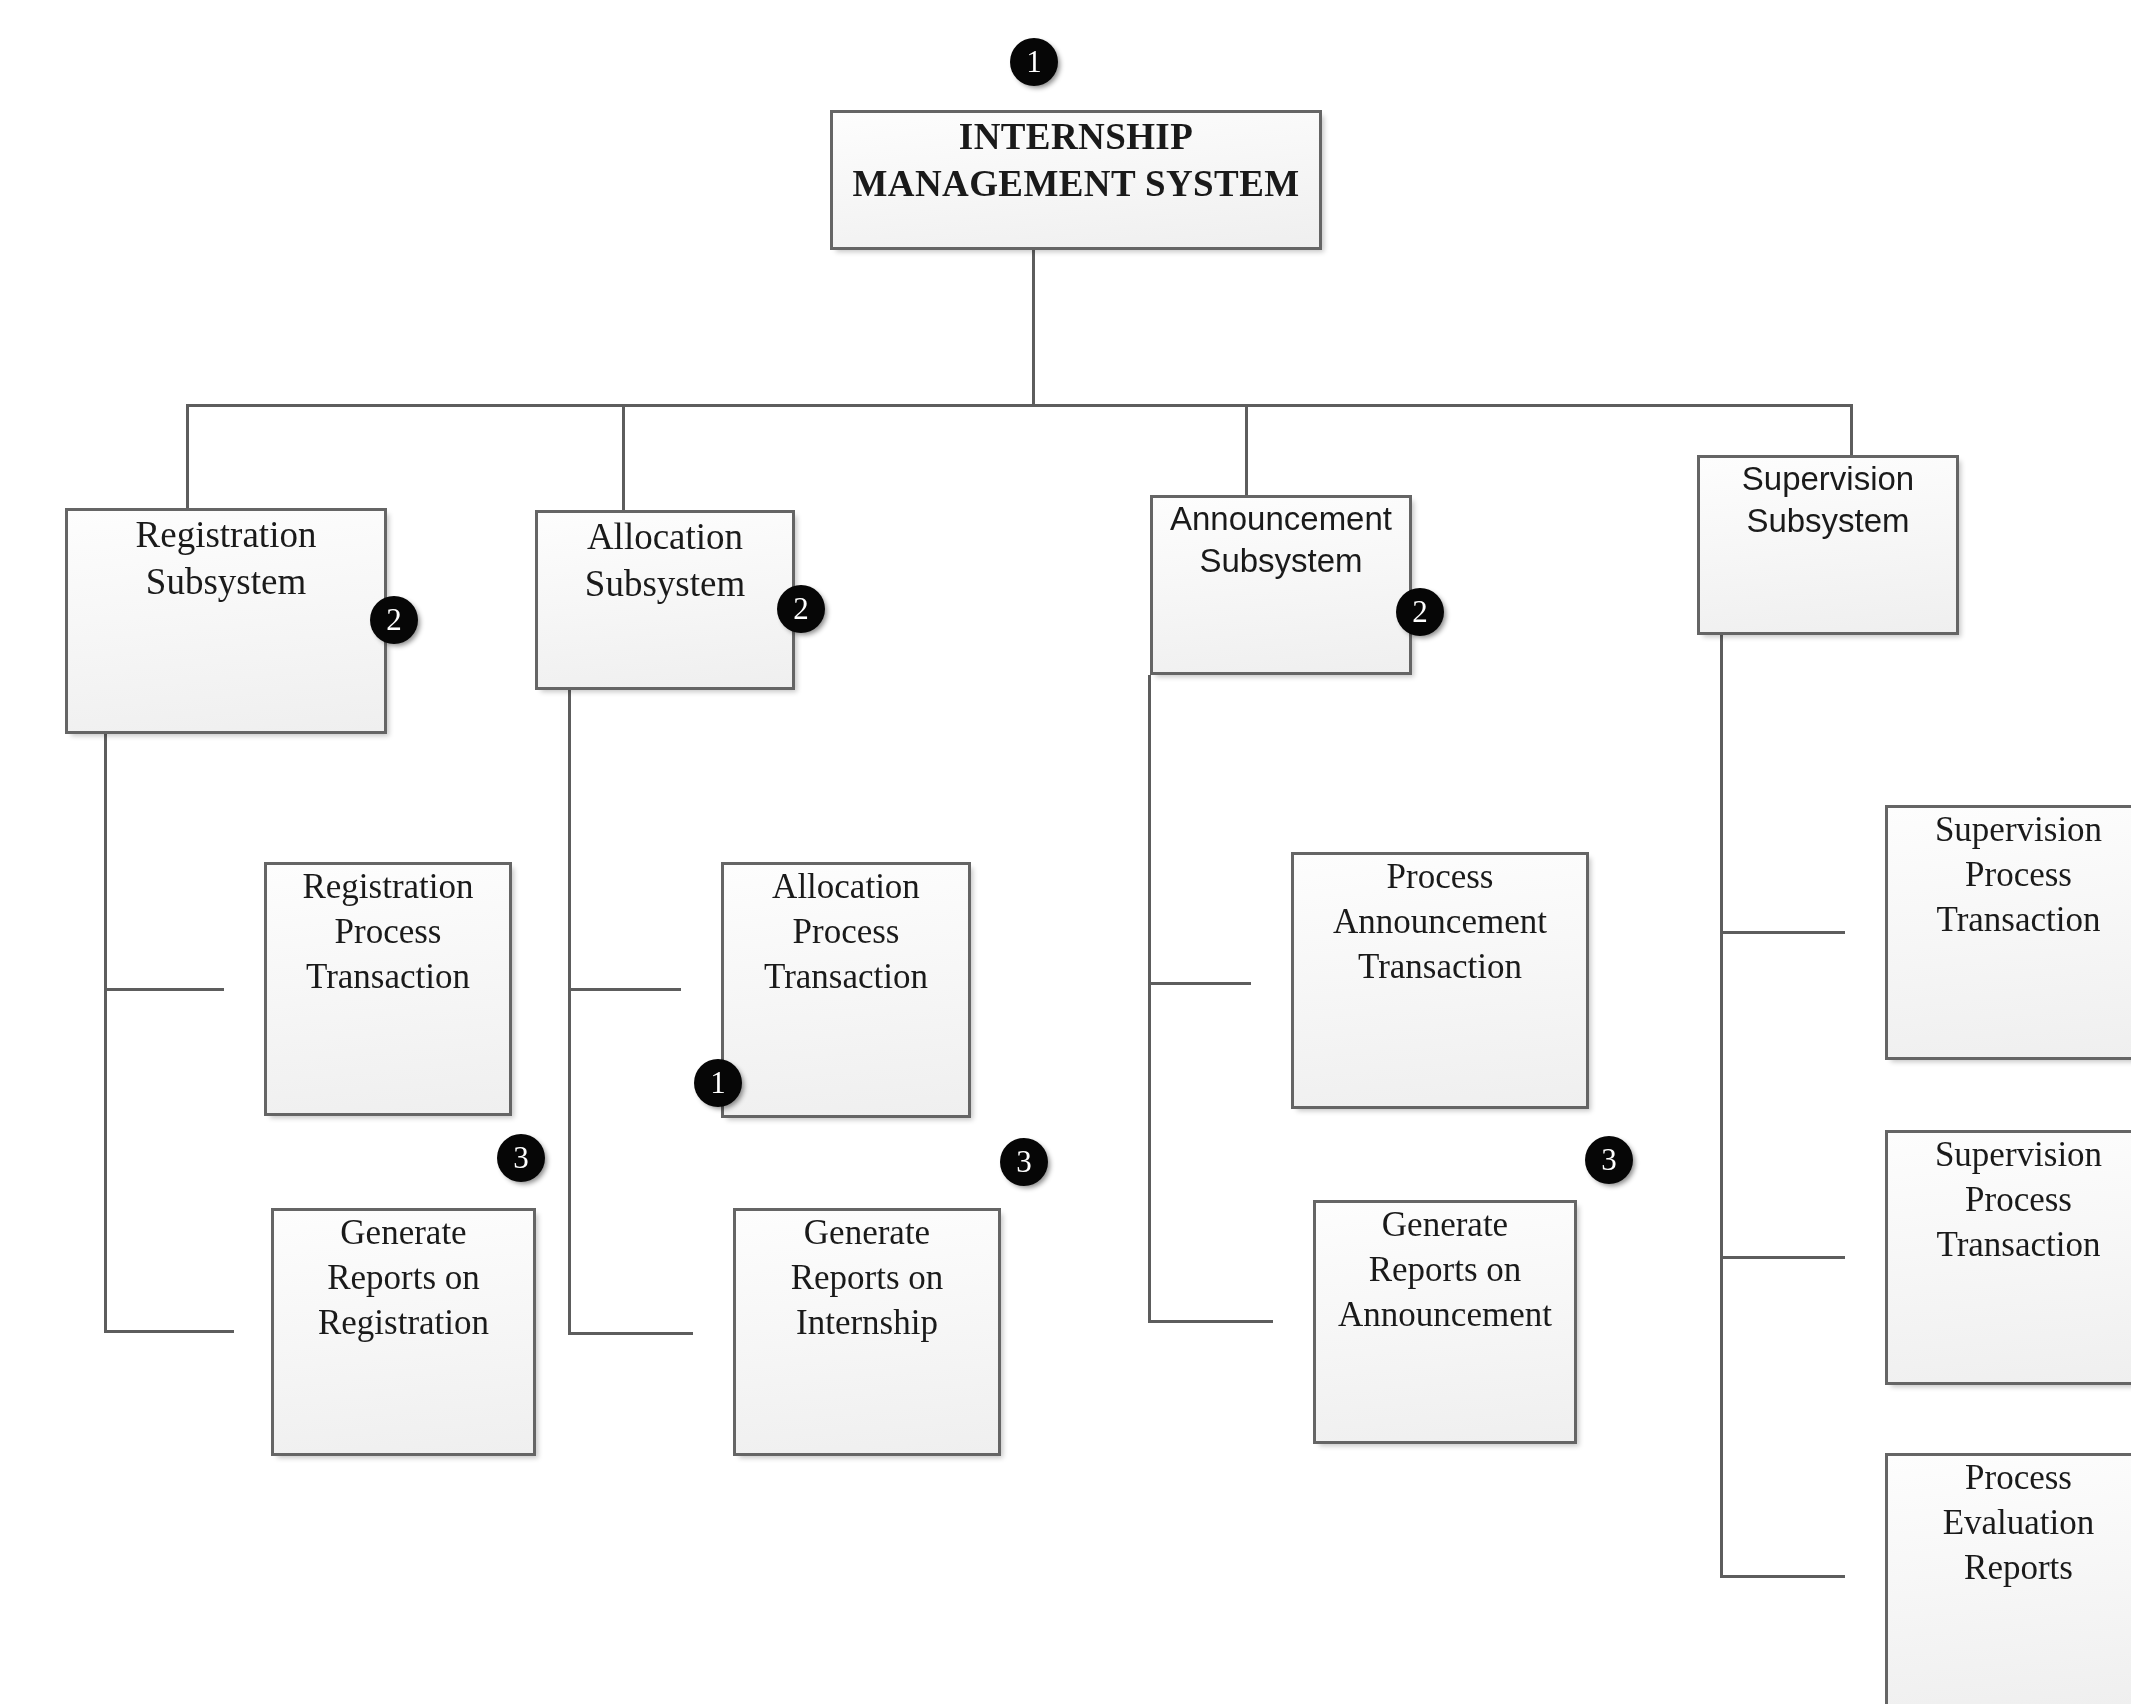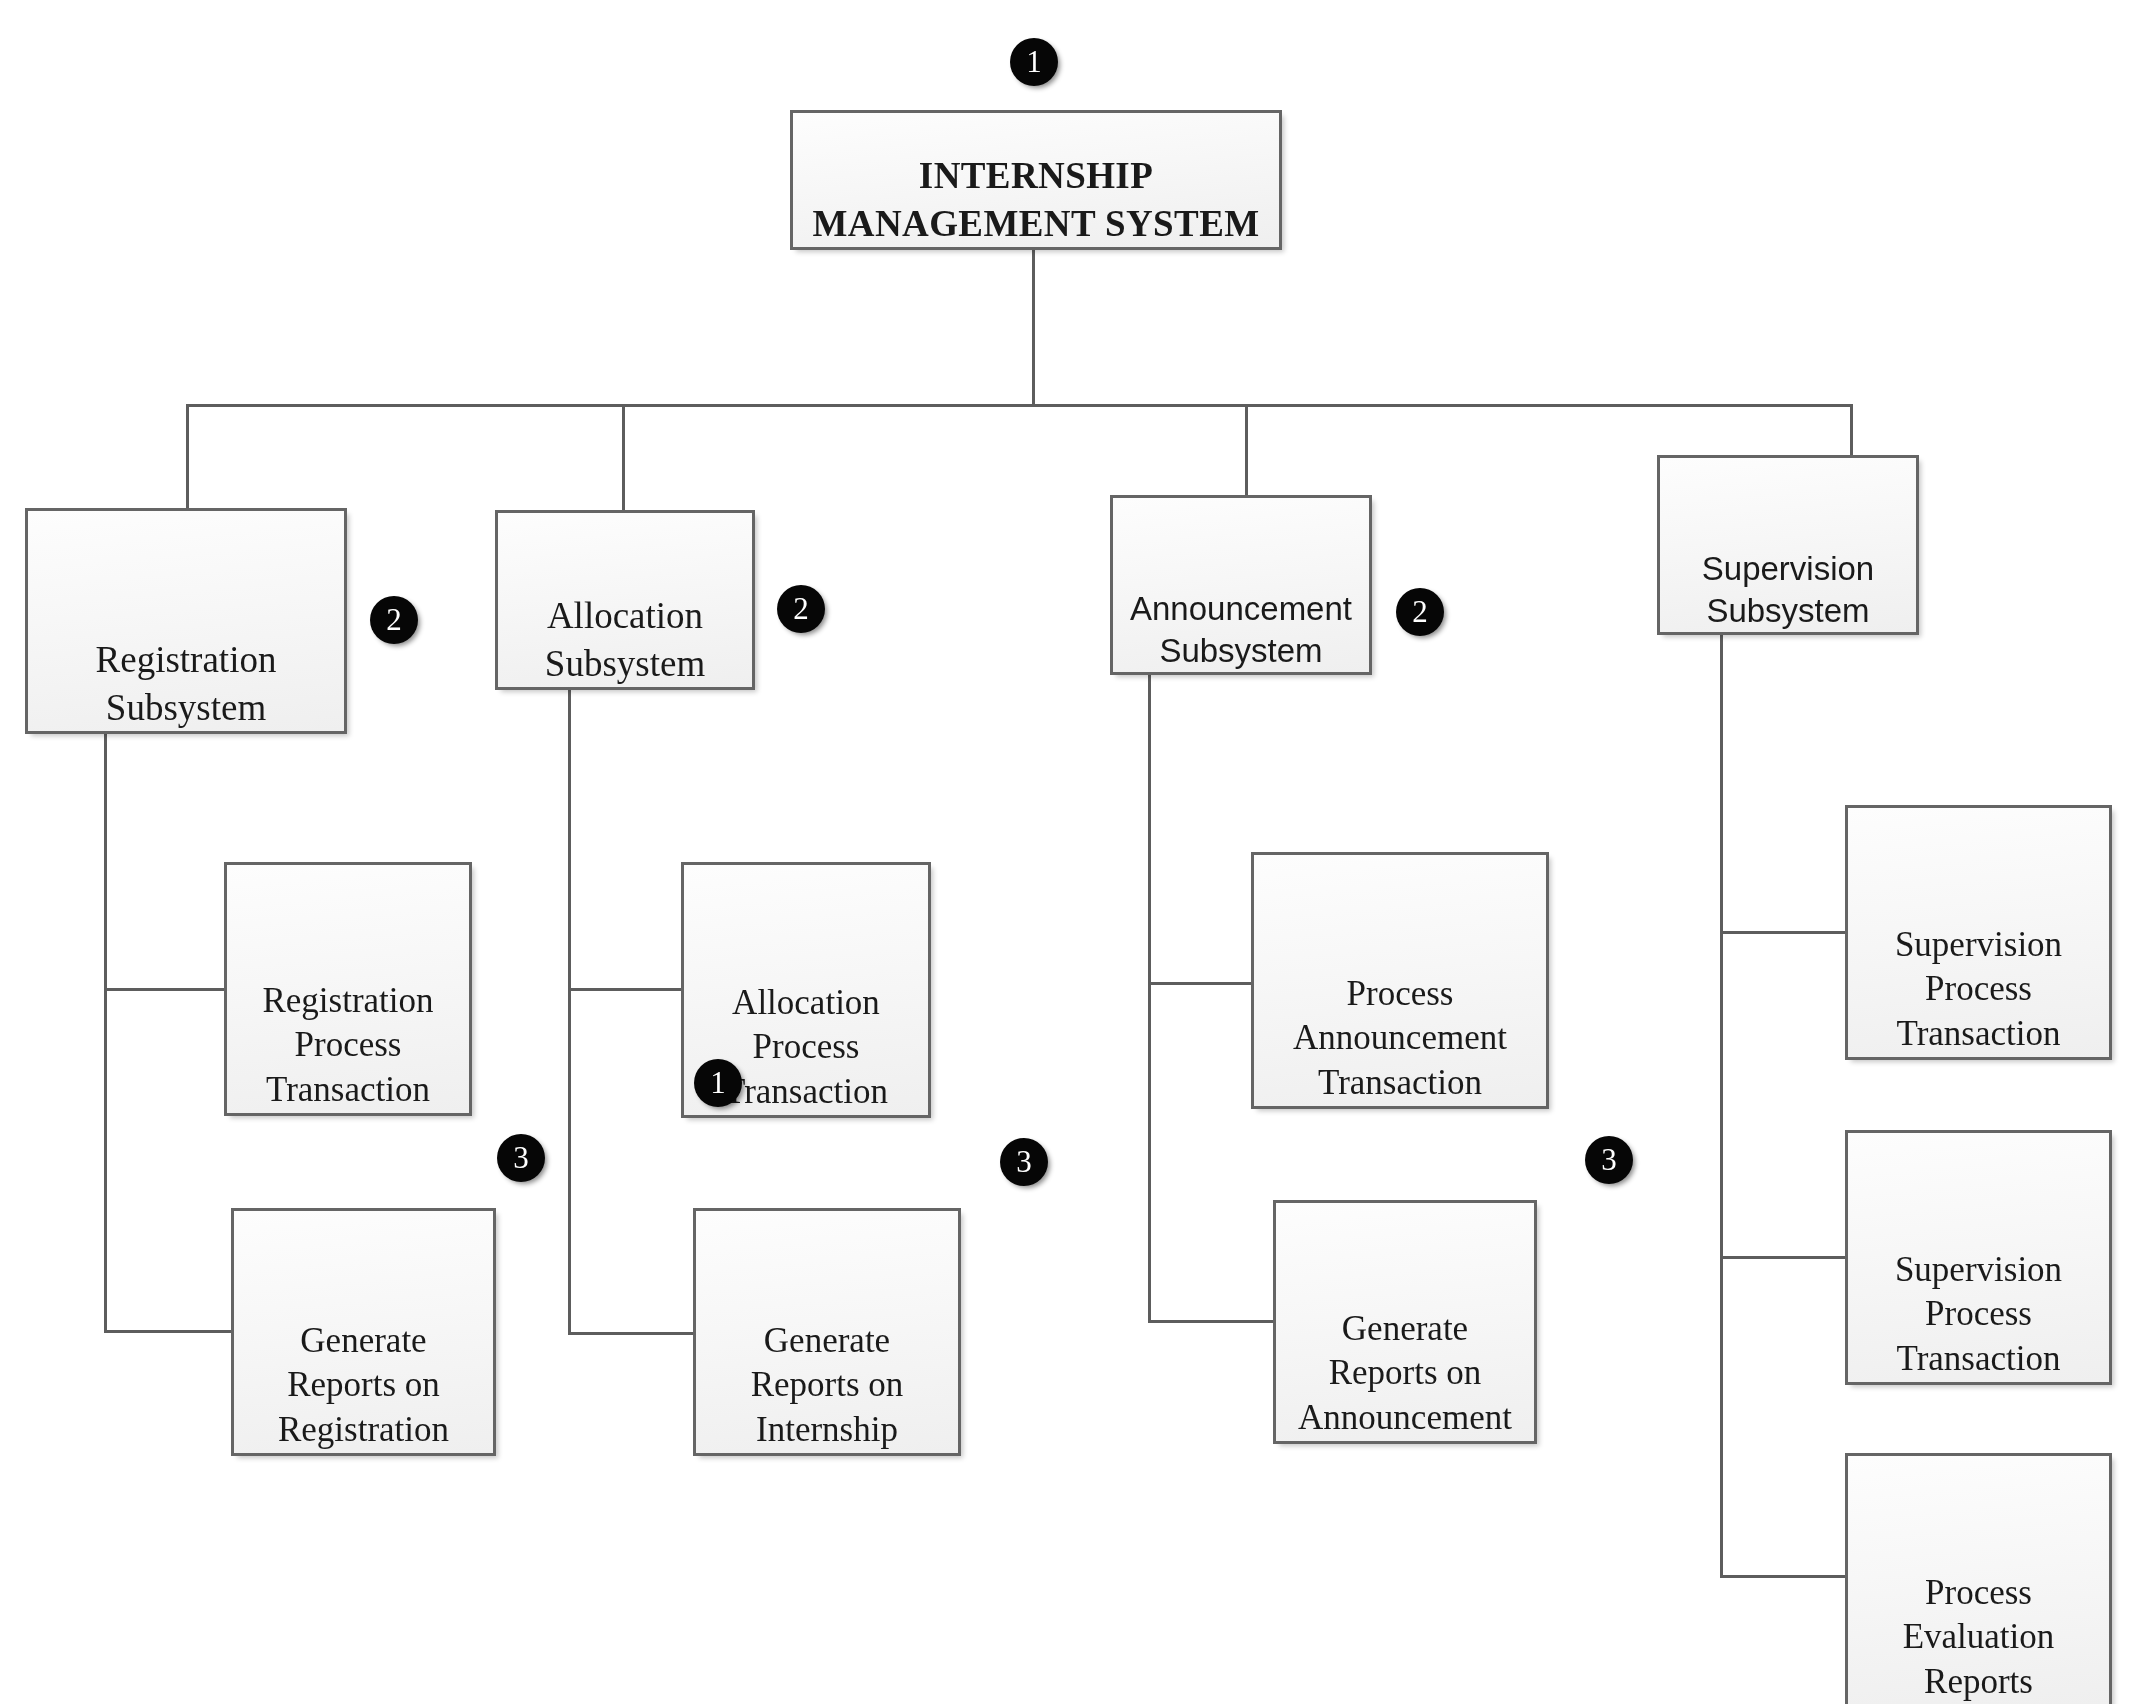--- a/index.html
+++ b/index.html
@@ -29,24 +29,25 @@
   .line.v { width: 3px; }
 
   
   .node {
     position: absolute;
     box-sizing: border-box;
     border: 3px solid #656565;
     background: linear-gradient(175deg, #fdfdfd 0%, #f7f7f7 45%, #efefef 100%);
     box-shadow: 4px 4px 5px -2px rgba(0,0,0,0.22);
     display: flex;
-    align-items: flex-end;
+    align-items: flex-start;
     justify-content: center;
     text-align: center;
     line-height: 1.28;
+    margin-left: 40px;
   }
   .node .label {
     display: block;
     padding: 0 8px;
     white-space: pre-line;
   }
 
   
   .serif  { font-family: "Liberation Serif", "DejaVu Serif", serif; }
   .sans   { font-family: "Liberation Sans", "DejaVu Sans", sans-serif; }

